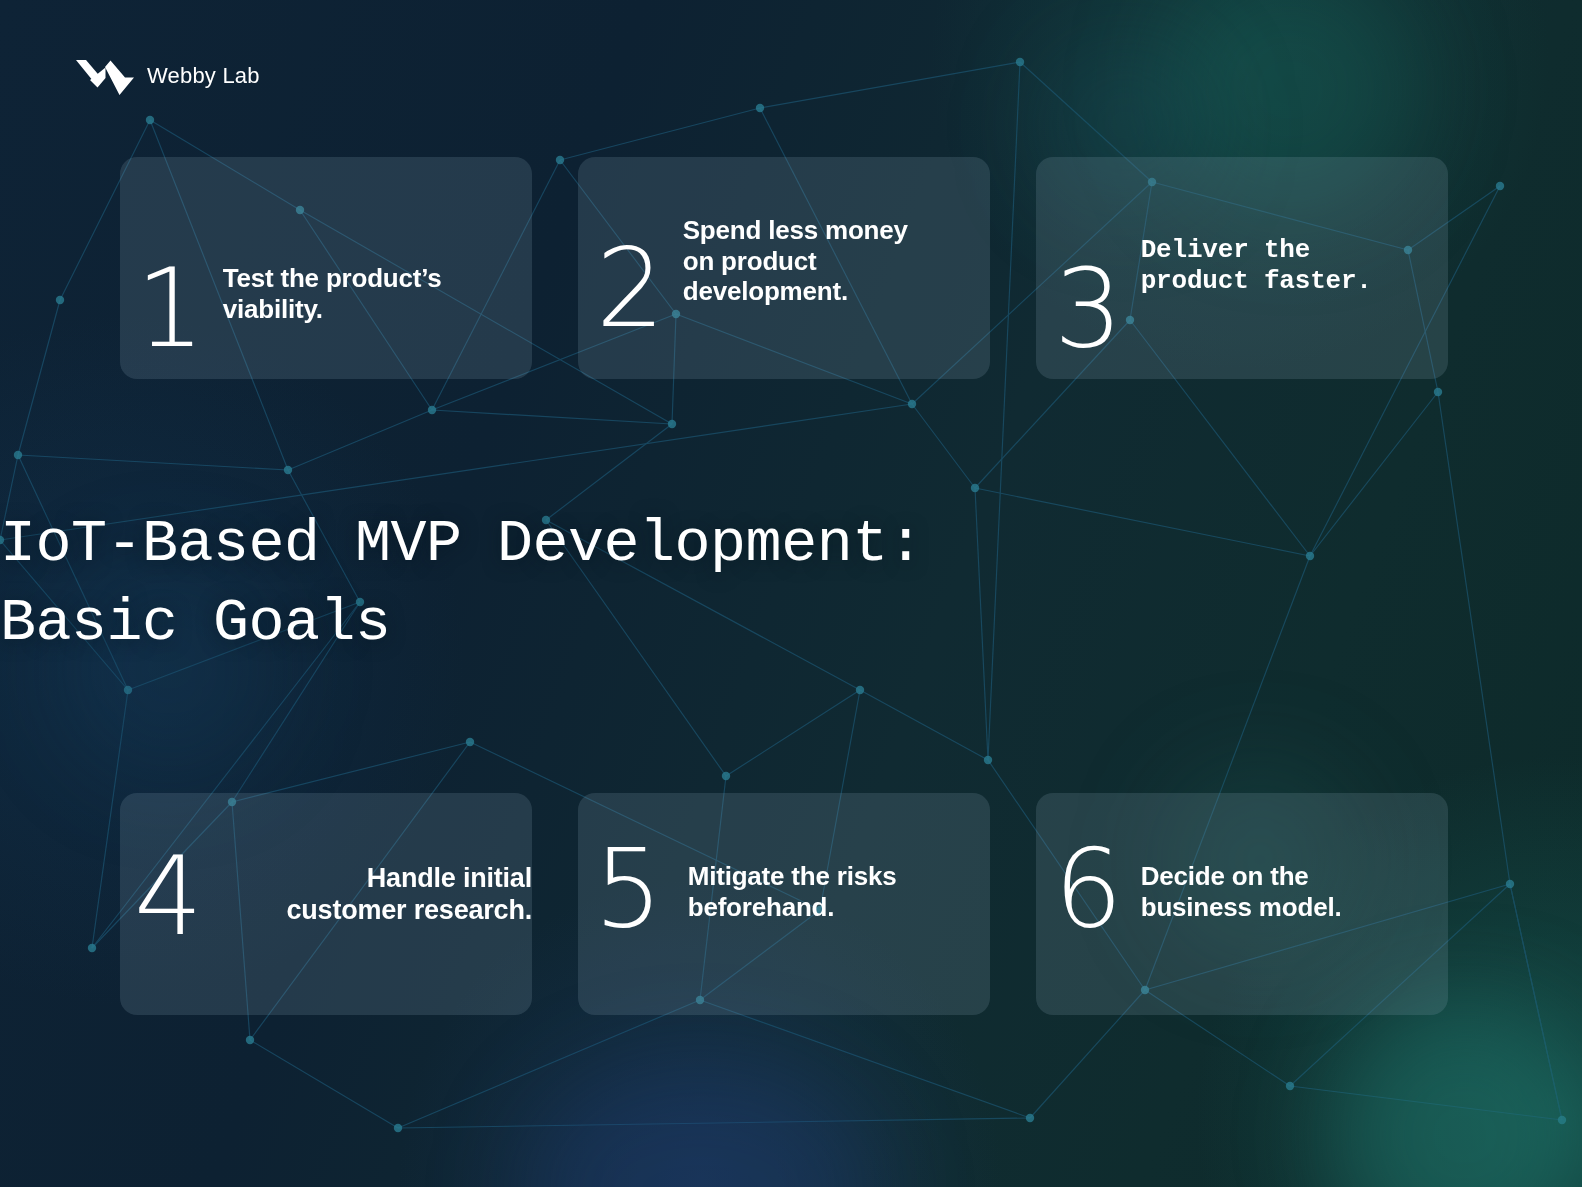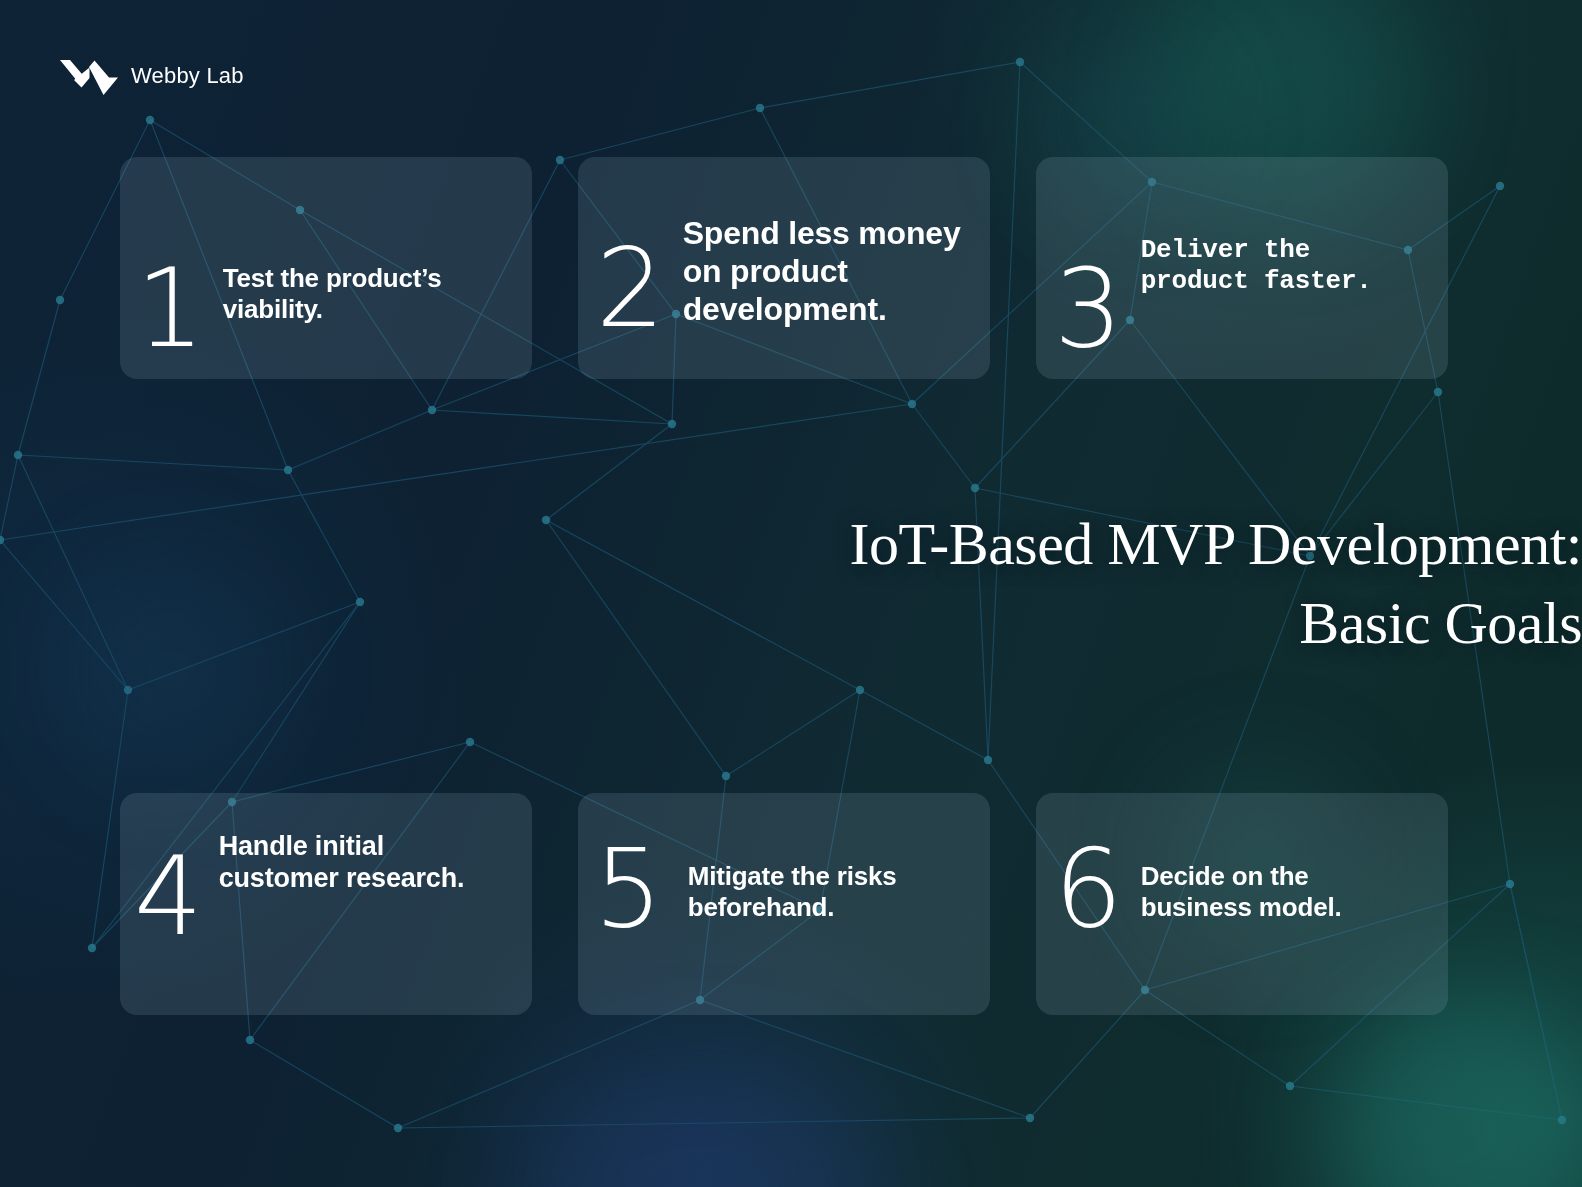--- a/index.html
+++ b/index.html
@@ -31,21 +31,21 @@
   .blob { position:absolute; border-radius:50%; filter:blur(46px); pointer-events:none; }
   .blob.b1 { left:1330px; top:1000px; width:270px; height:270px; background:rgba(34,126,114,0.42); }
   .blob.b2 { left:1160px; top:-40px;  width:260px; height:260px; background:rgba(23,96,88,0.34); }
   .blob.b3 { left:520px;  top:1060px; width:360px; height:260px; background:rgba(34,64,124,0.30); }
   .blob.b4 { left:1040px; top:40px;   width:170px; height:170px; background:rgba(28,84,96,0.26); }
   .blob.b5 { left:60px;   top:560px;  width:220px; height:220px; background:rgba(22,62,96,0.22); }
   .blob.b6 { left:1160px; top:760px;  width:200px; height:200px; background:rgba(30,98,96,0.22); }
 
   
   #logo {
-    position:absolute; left:60px; top:56px;
+    position:absolute; left:76px; top:56px;
     display:flex; align-items:center; gap:13px;
   }
   #logo .mark { width:58px; height:40px; display:block; }
   #logo .wordmark {
     color:#ffffff;
     font-size:22px;
     letter-spacing:0.2px;
     font-weight:400;
     white-space:nowrap;
   }
@@ -87,41 +87,41 @@
     letter-spacing:-0.2px;
     flex:1 1 auto;
     white-space:pre-line;
   }
 
   
   #card-1 .num   { margin:98px 0 0 16px; }
   #card-1 .label { margin:106px 0 8px 20px; font-size:26px; }
 
   #card-2 .num   { margin:78px 0 0 18px; }
-  #card-2 .label { margin:58px 0 0 20px; font-size:32px; }
+  #card-2 .label { margin:58px 0 0 20px; font-size:26px; }
 
   #card-3 .num   { margin:98px 0 0 18px; }
   #card-3 .label { margin:78px 0 0 20px; font-size:26px;font-family:Liberation Mono, monospace; }
 
   #card-4 .num   { margin:50px 0 0 14px; }
-  #card-4 .label { margin:38px 0 0 18px; font-size:27px; }
+  #card-4 .label { margin:70px 0 0 18px; font-size:27px;text-align:right; }
 
   #card-5 .num   { margin:42px 0 0 16px; }
   #card-5 .label { margin:68px 0 0 27px; font-size:26px; }
 
   #card-6 .num   { margin:42px 0 0 18px; }
   #card-6 .label { margin:68px 0 0 20px; font-size:26px; }
 
   
   #headline {
     position:absolute;
     left:0; right:0; top:505px;
-    text-align:right;
+    text-align:left;
     color:#ffffff;
-    font-family:Liberation Serif, serif;
+    font-family:Liberation Mono, monospace;
     font-weight:300;
     font-size:60px;
     line-height:1.32;
     letter-spacing:-0.5px;
     white-space:pre-line;
     text-shadow:0 2px 18px rgba(6,18,28,0.55);
   }
 </style>
 </head>
 <body>

